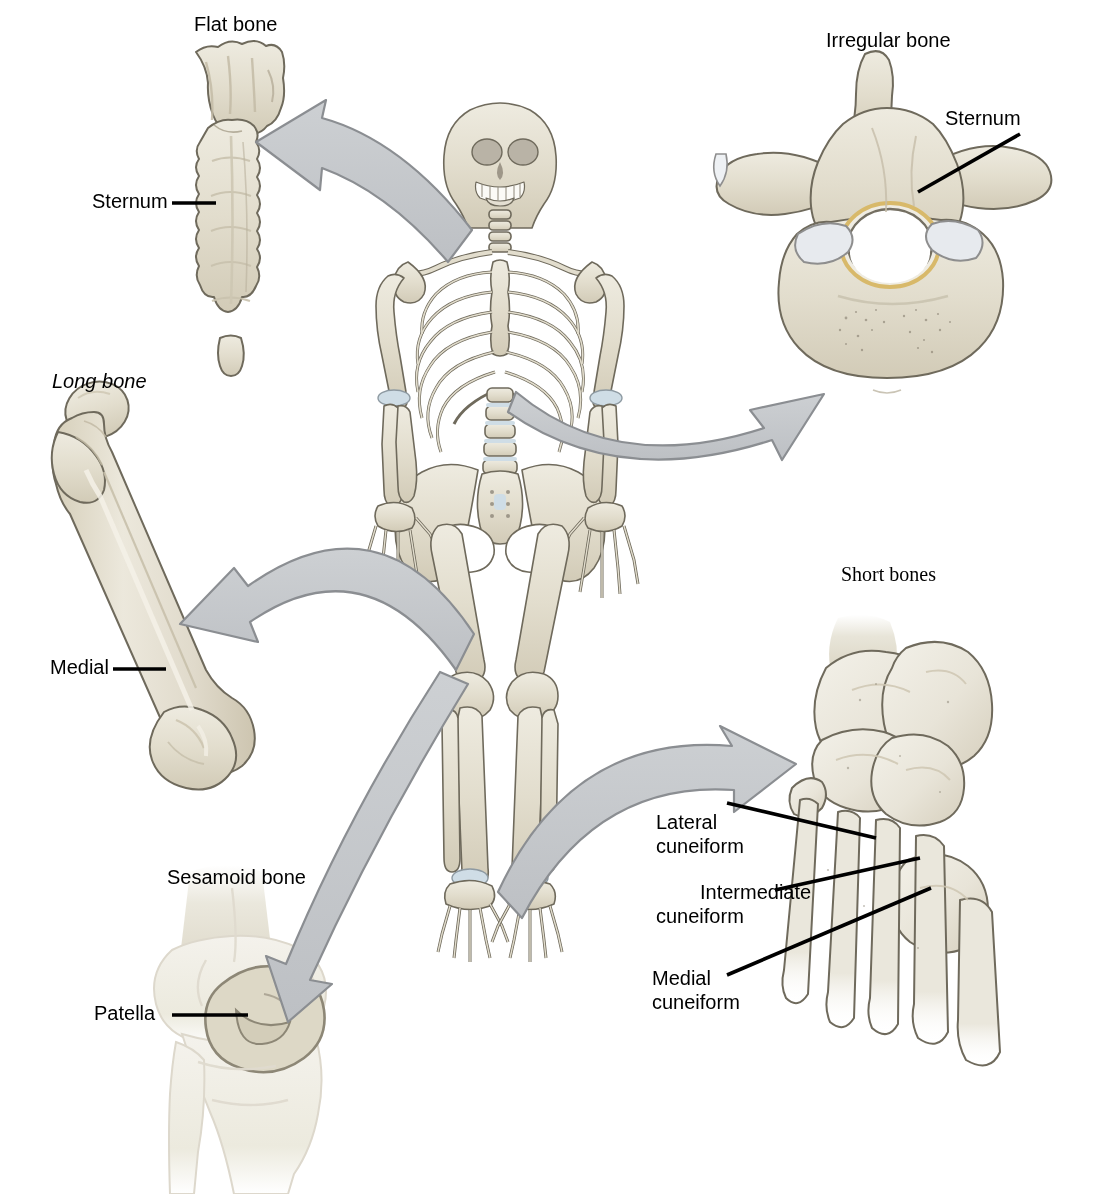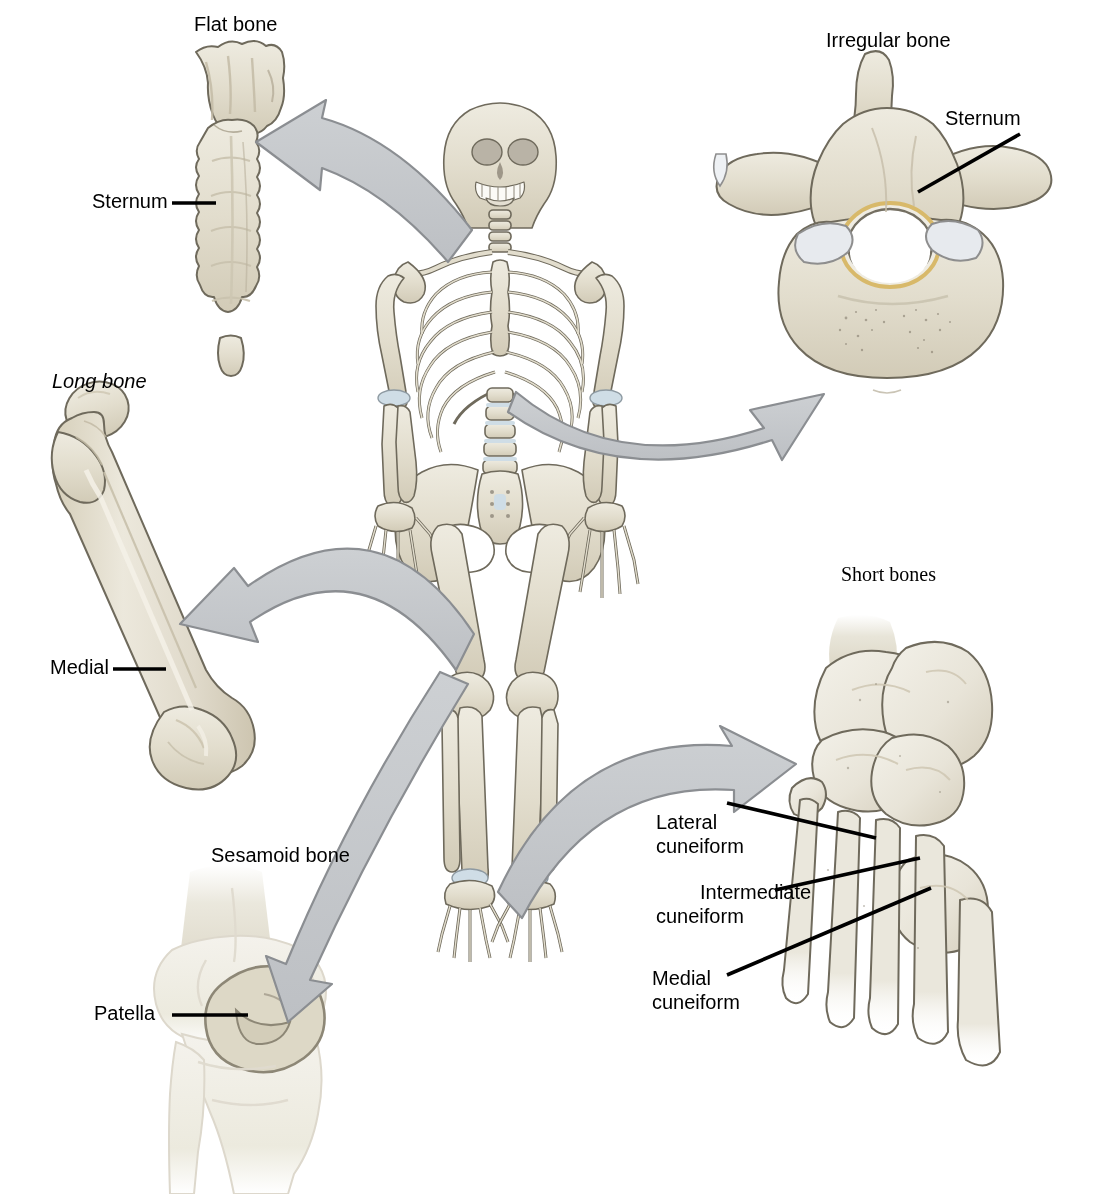--- a/index.html
+++ b/index.html
@@ -447,21 +447,21 @@
     <line x1="727" y1="803" x2="876" y2="838"></line>
     <line x1="775" y1="890" x2="920" y2="858"></line>
     <line x1="727" y1="975" x2="931" y2="888"></line>
   </g>
 </svg>
 
 <div class="lbl" style="left:194px;top:12px;">Flat bone</div>
 <div class="lbl" style="left:826px;top:28px;text-align:right;">Irregular bone</div>
 <div class="lbl" style="left:52px;top:369px;font-style:italic;">Long bone</div>
 <div class="lbl" style="left:841px;top:562px;font-family:Liberation Serif, serif;">Short bones</div>
-<div class="lbl" style="left:167px;top:843px;margin-left:44px;">Sesamoid bone</div>
+<div class="lbl" style="left:167px;top:865px;">Sesamoid bone</div>
 
 <div class="lbl" style="left:92px;top:189px;">Sternum</div>
 
 <div class="lbl" style="left:945px;top:106px;">Sternum</div>
 
 <div class="lbl" style="left:50px;top:655px;">Medial</div>
 
 <div class="lbl" style="left:94px;top:1001px;">Patella</div>
 
 <div style="position:absolute;left:656px;top:794px;margin-top:16px;">

